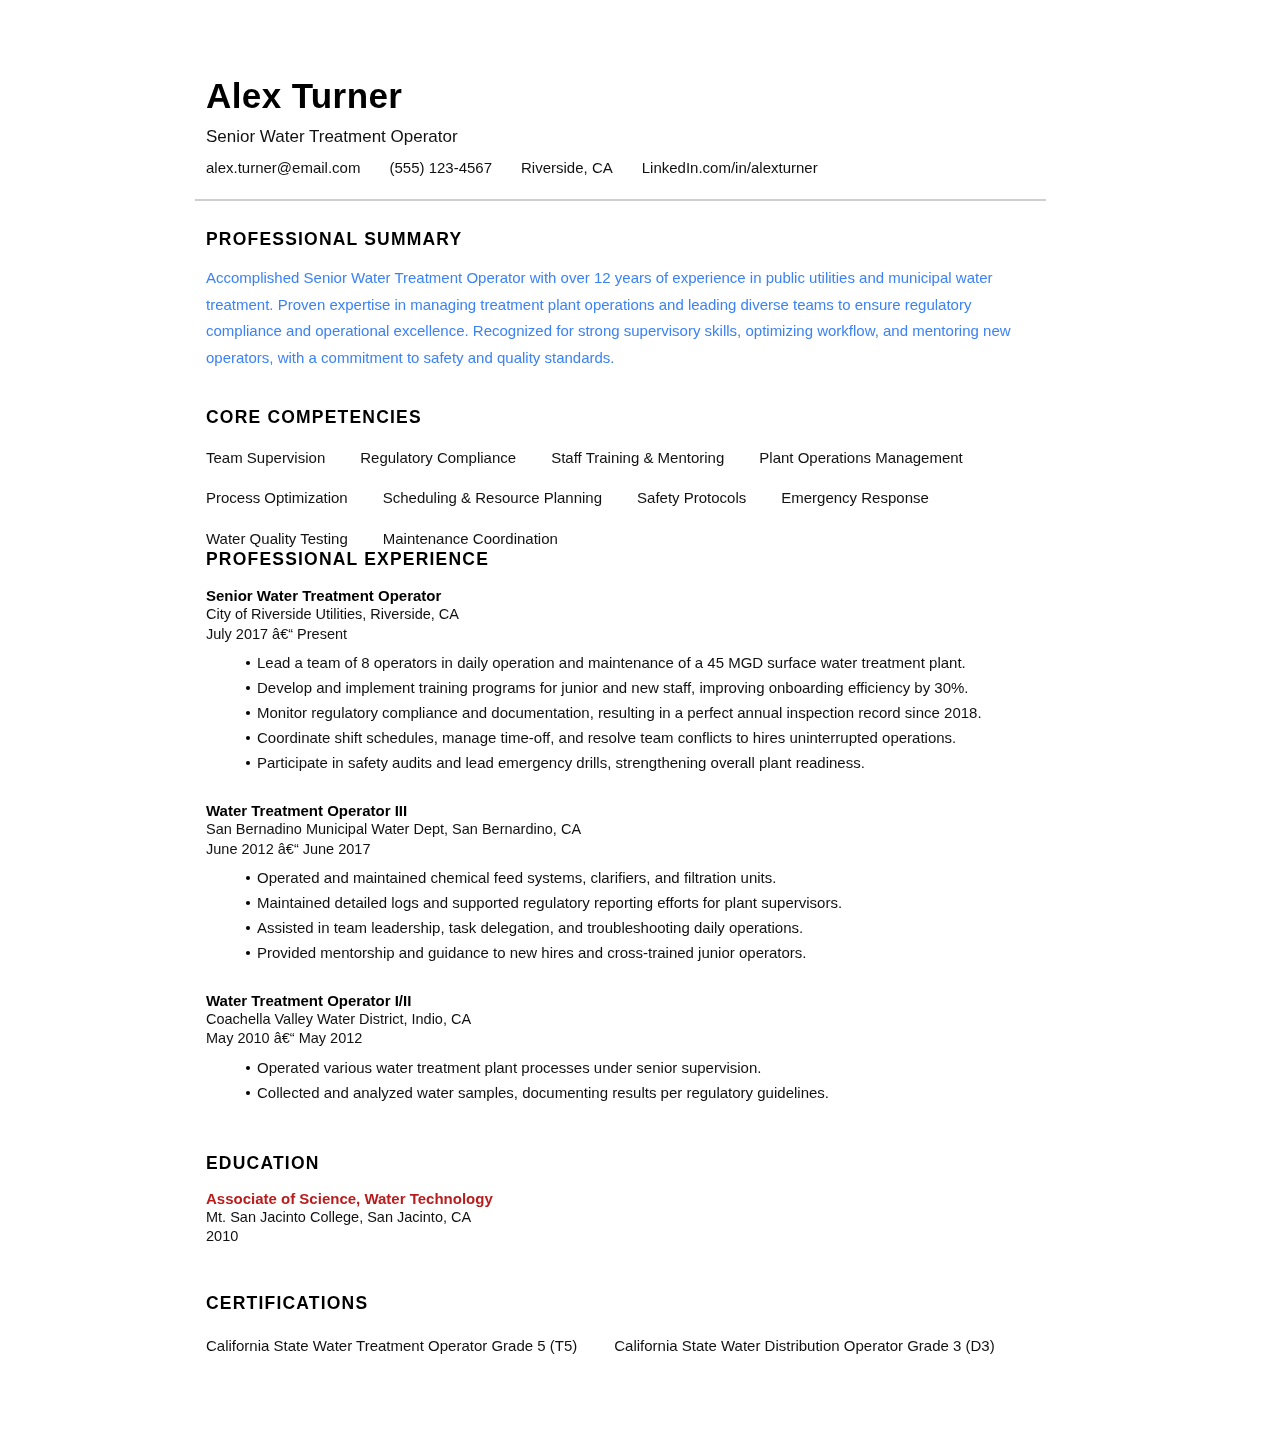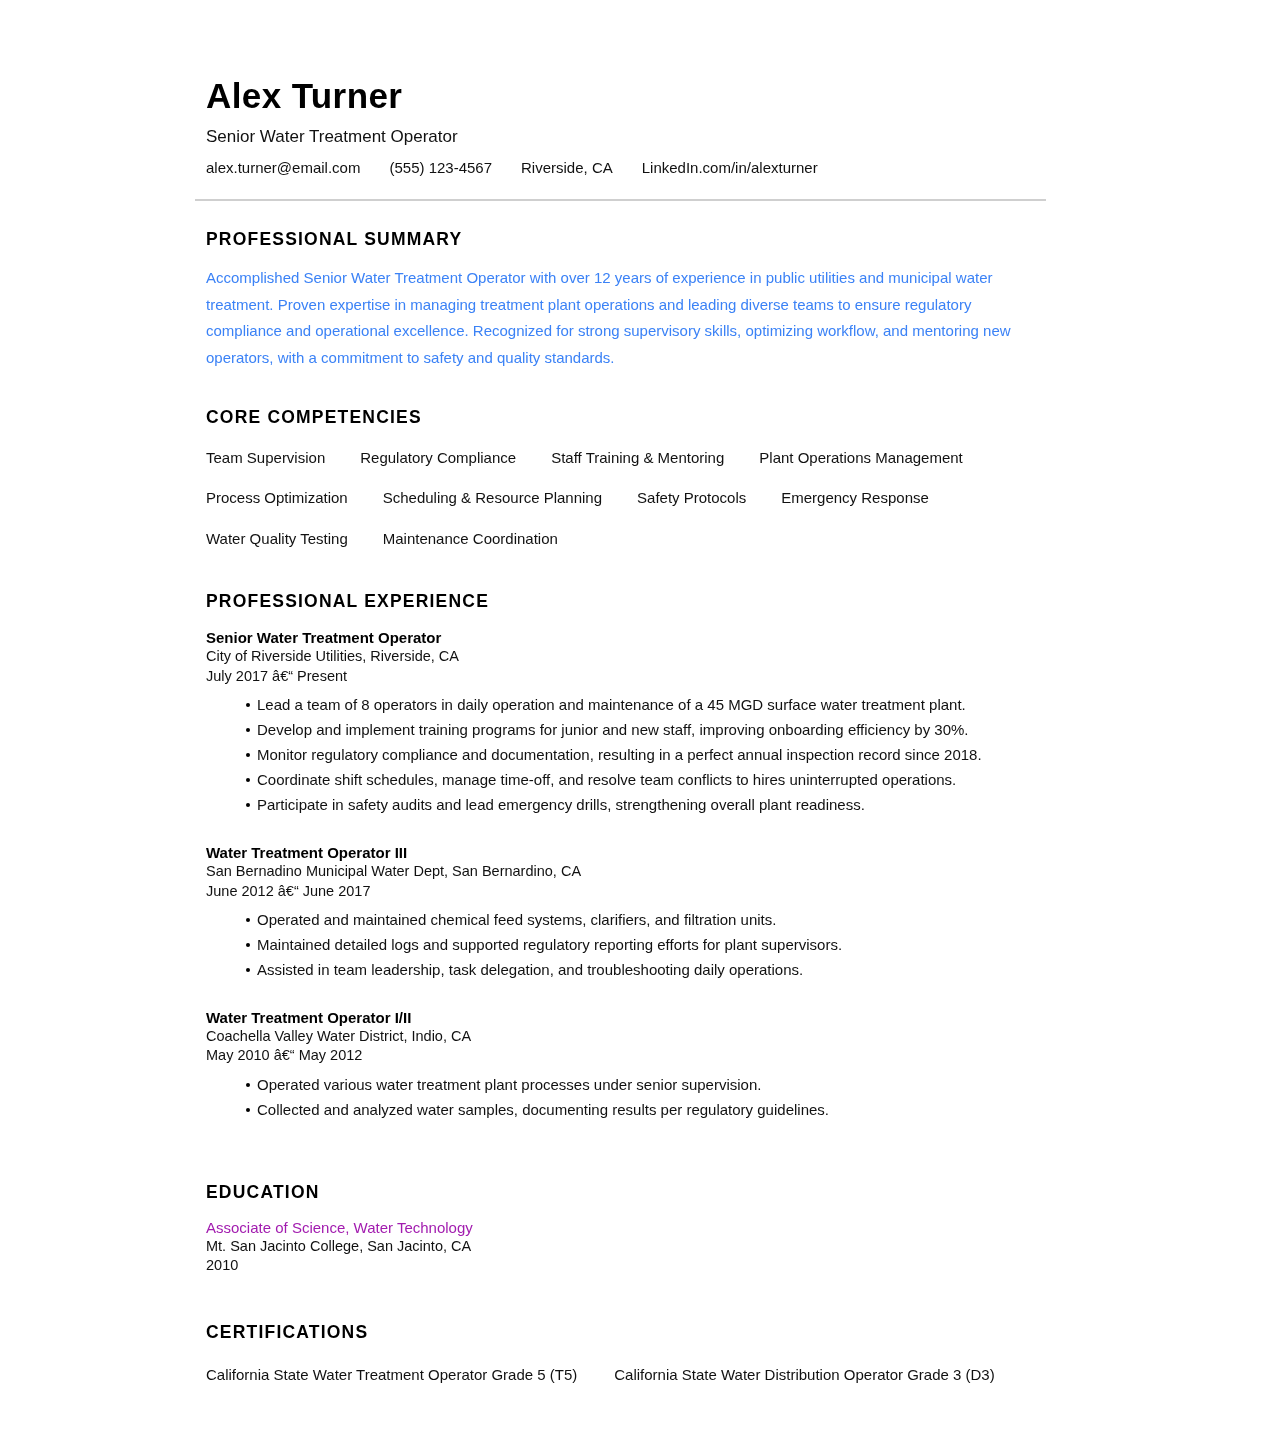--- a/index.html
+++ b/index.html
@@ -69,22 +69,22 @@
     font-size: 17.5px;
     font-weight: bold;
     letter-spacing: 1.2px;
     text-transform: uppercase;
     margin: 0;
     color: #000;
   }
 
   .s-summary { margin-top: 28px; }
   .s-competencies { margin-top: 35px; }
-  .s-experience { margin-top: 42px; }
-  .s-education { margin-top: 60px; }
+  .s-experience { }
+  .s-education { margin-top: 48px; }
   .s-certifications { margin-top: 47px; }
 
   .summary-body {
     font-size: 15px;
     line-height: 1.78;
     margin: 15px 0 0 0;
     color: #3b82f6;
     text-align: left;
   }
 
@@ -139,24 +139,24 @@
     width: 4px;
     height: 4px;
     border-radius: 50%;
     background: #000;
   }
 
   
   .edu { margin-top: 15px; }
   .edu-degree {
     font-size: 15px;
-    font-weight: normal;
+    font-weight: bold;
     line-height: 1.3;
     margin: 0;
-    color: #a21caf;
+    color: #b91c1c;
   }
   .edu-school,
   .edu-year {
     font-size: 14.5px;
     line-height: 1.32;
     margin: 0;
     color: #111;
   }
 
   
@@ -228,20 +228,21 @@
       </div>
 
       <div class="job">
         <div class="job-title">Water Treatment Operator III</div>
         <div class="job-company">San Bernadino Municipal Water Dept, San Bernardino, CA</div>
         <div class="job-dates">June 2012 â€“ June 2017</div>
         <ul class="bullets">
           <li>Operated and maintained chemical feed systems, clarifiers, and filtration units.</li>
           <li>Maintained detailed logs and supported regulatory reporting efforts for plant supervisors.</li>
           <li>Assisted in team leadership, task delegation, and troubleshooting daily operations.</li>
+          <li>Provided mentorship and guidance to new hires and cross-trained junior operators.</li>
         </ul>
       </div>
 
       <div class="job">
         <div class="job-title">Water Treatment Operator I/II</div>
         <div class="job-company">Coachella Valley Water District, Indio, CA</div>
         <div class="job-dates">May 2010 â€“ May 2012</div>
         <ul class="bullets">
           <li>Operated various water treatment plant processes under senior supervision.</li>
           <li>Collected and analyzed water samples, documenting results per regulatory guidelines.</li>

